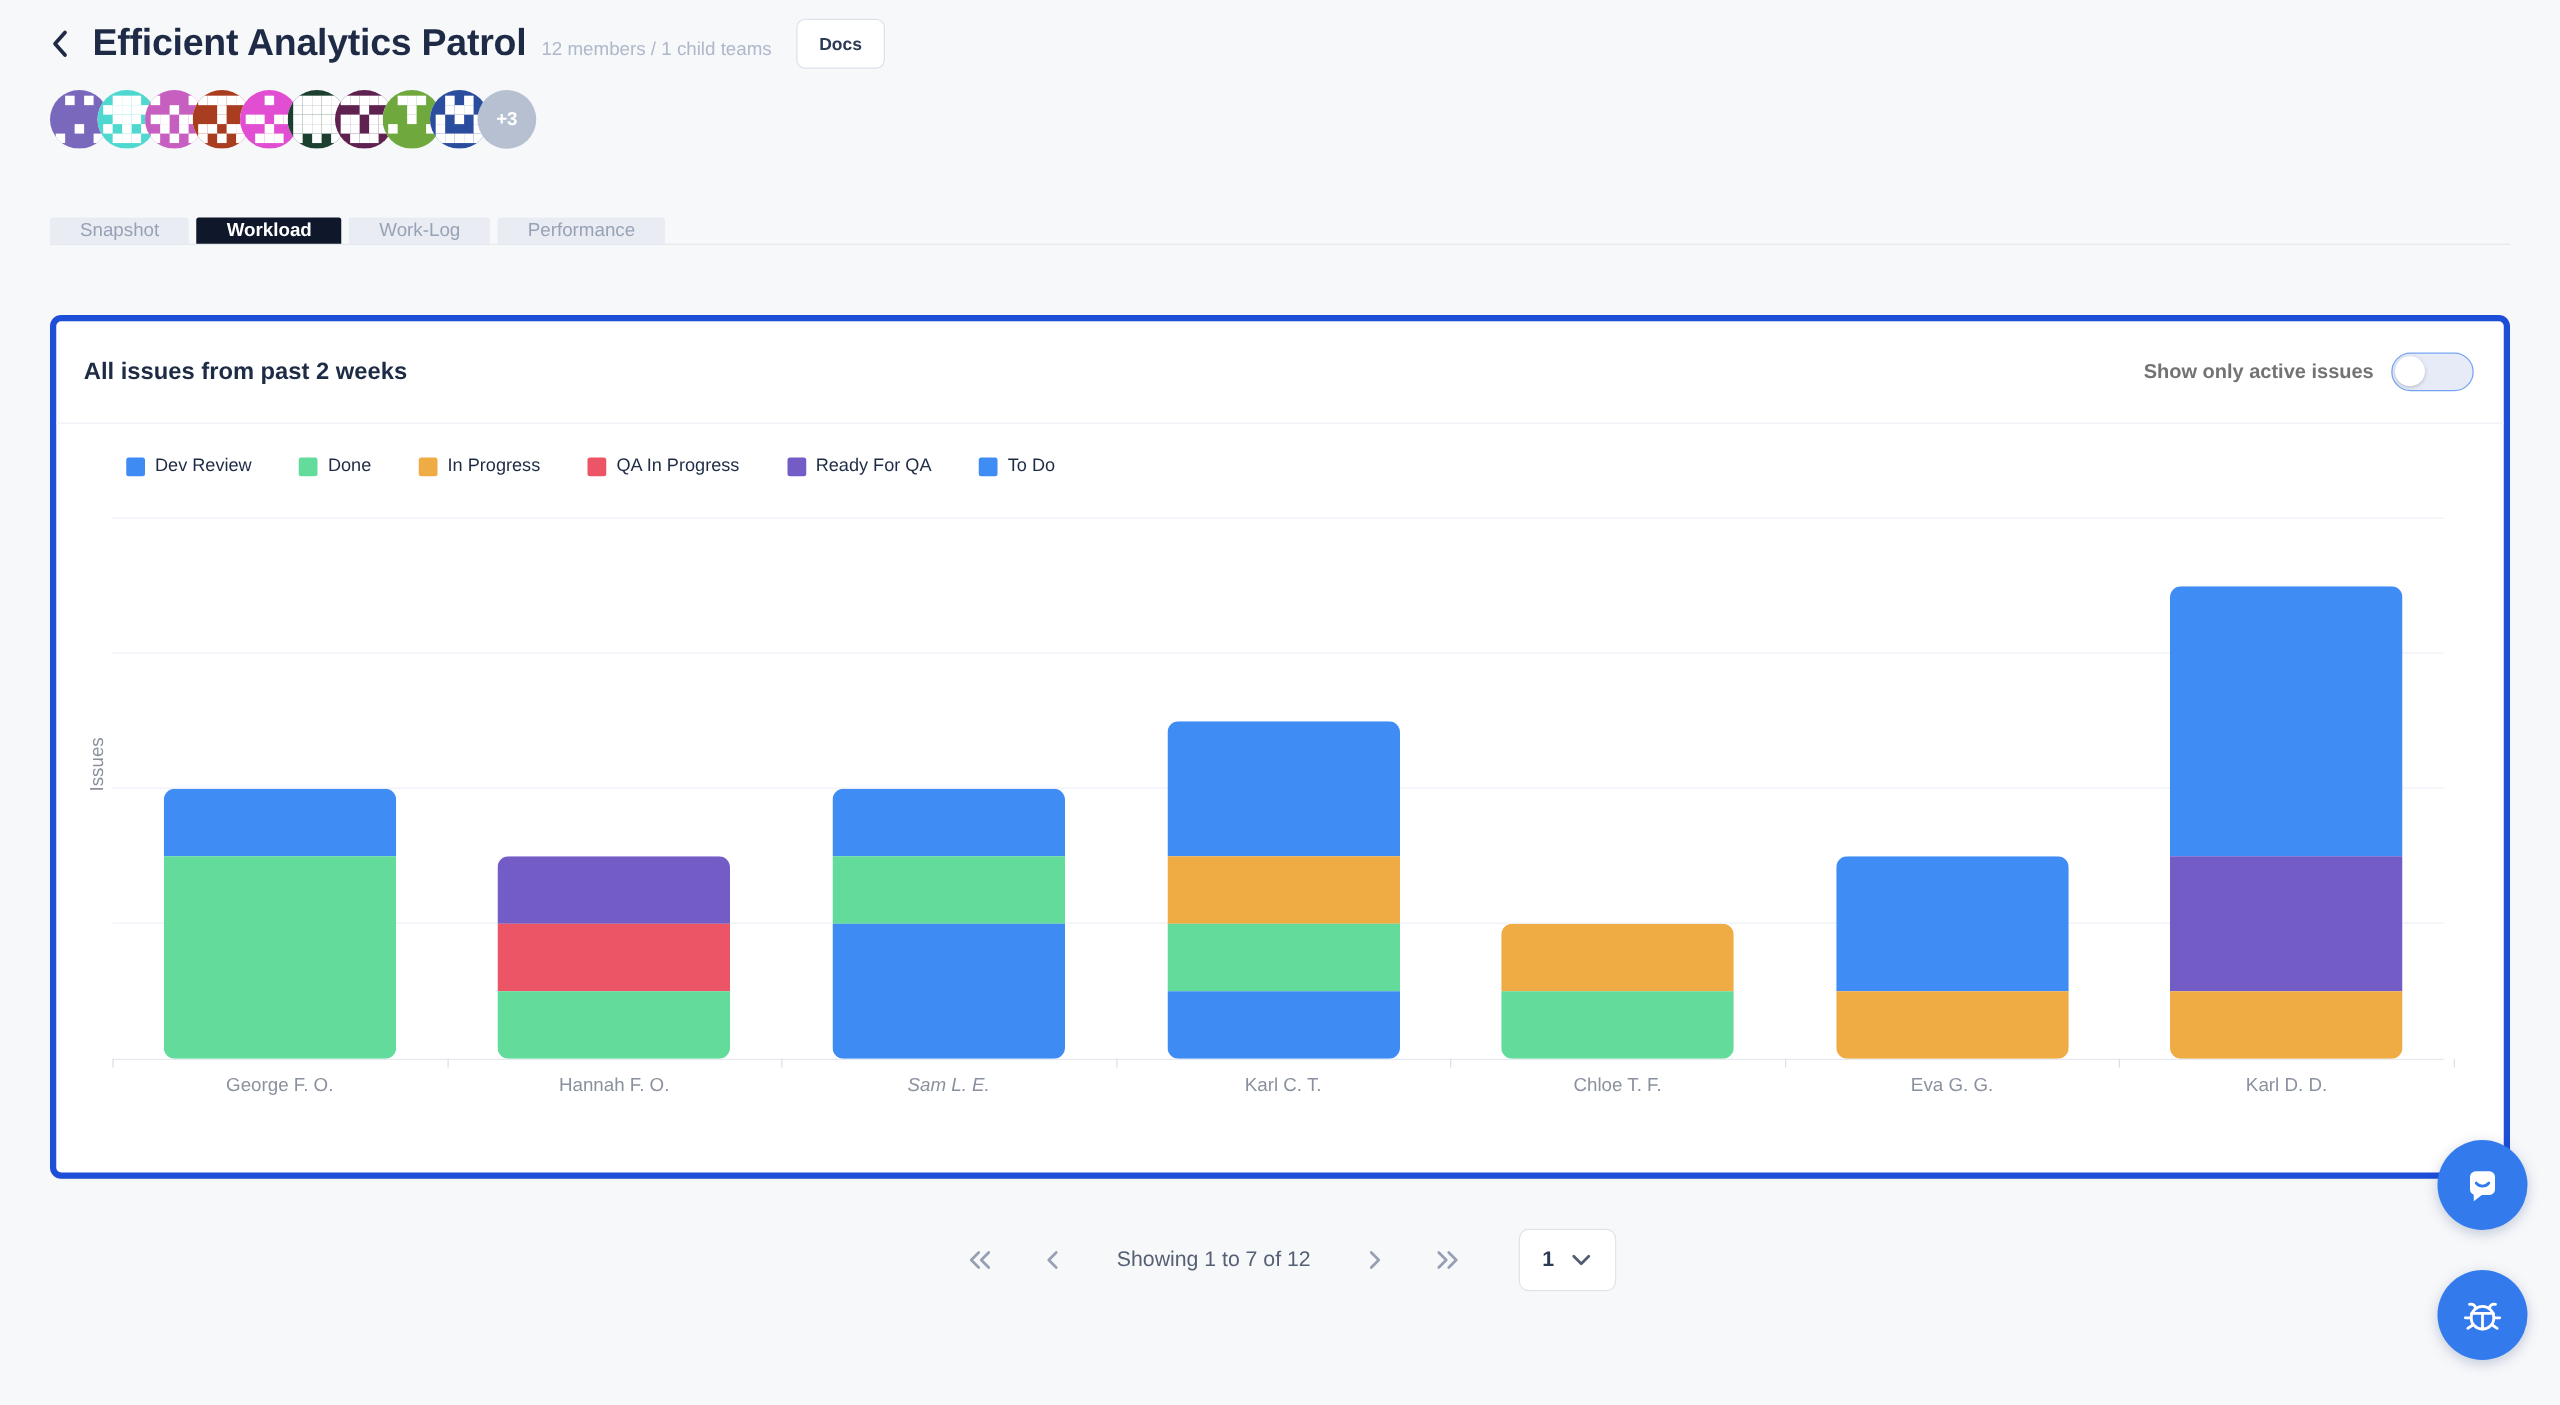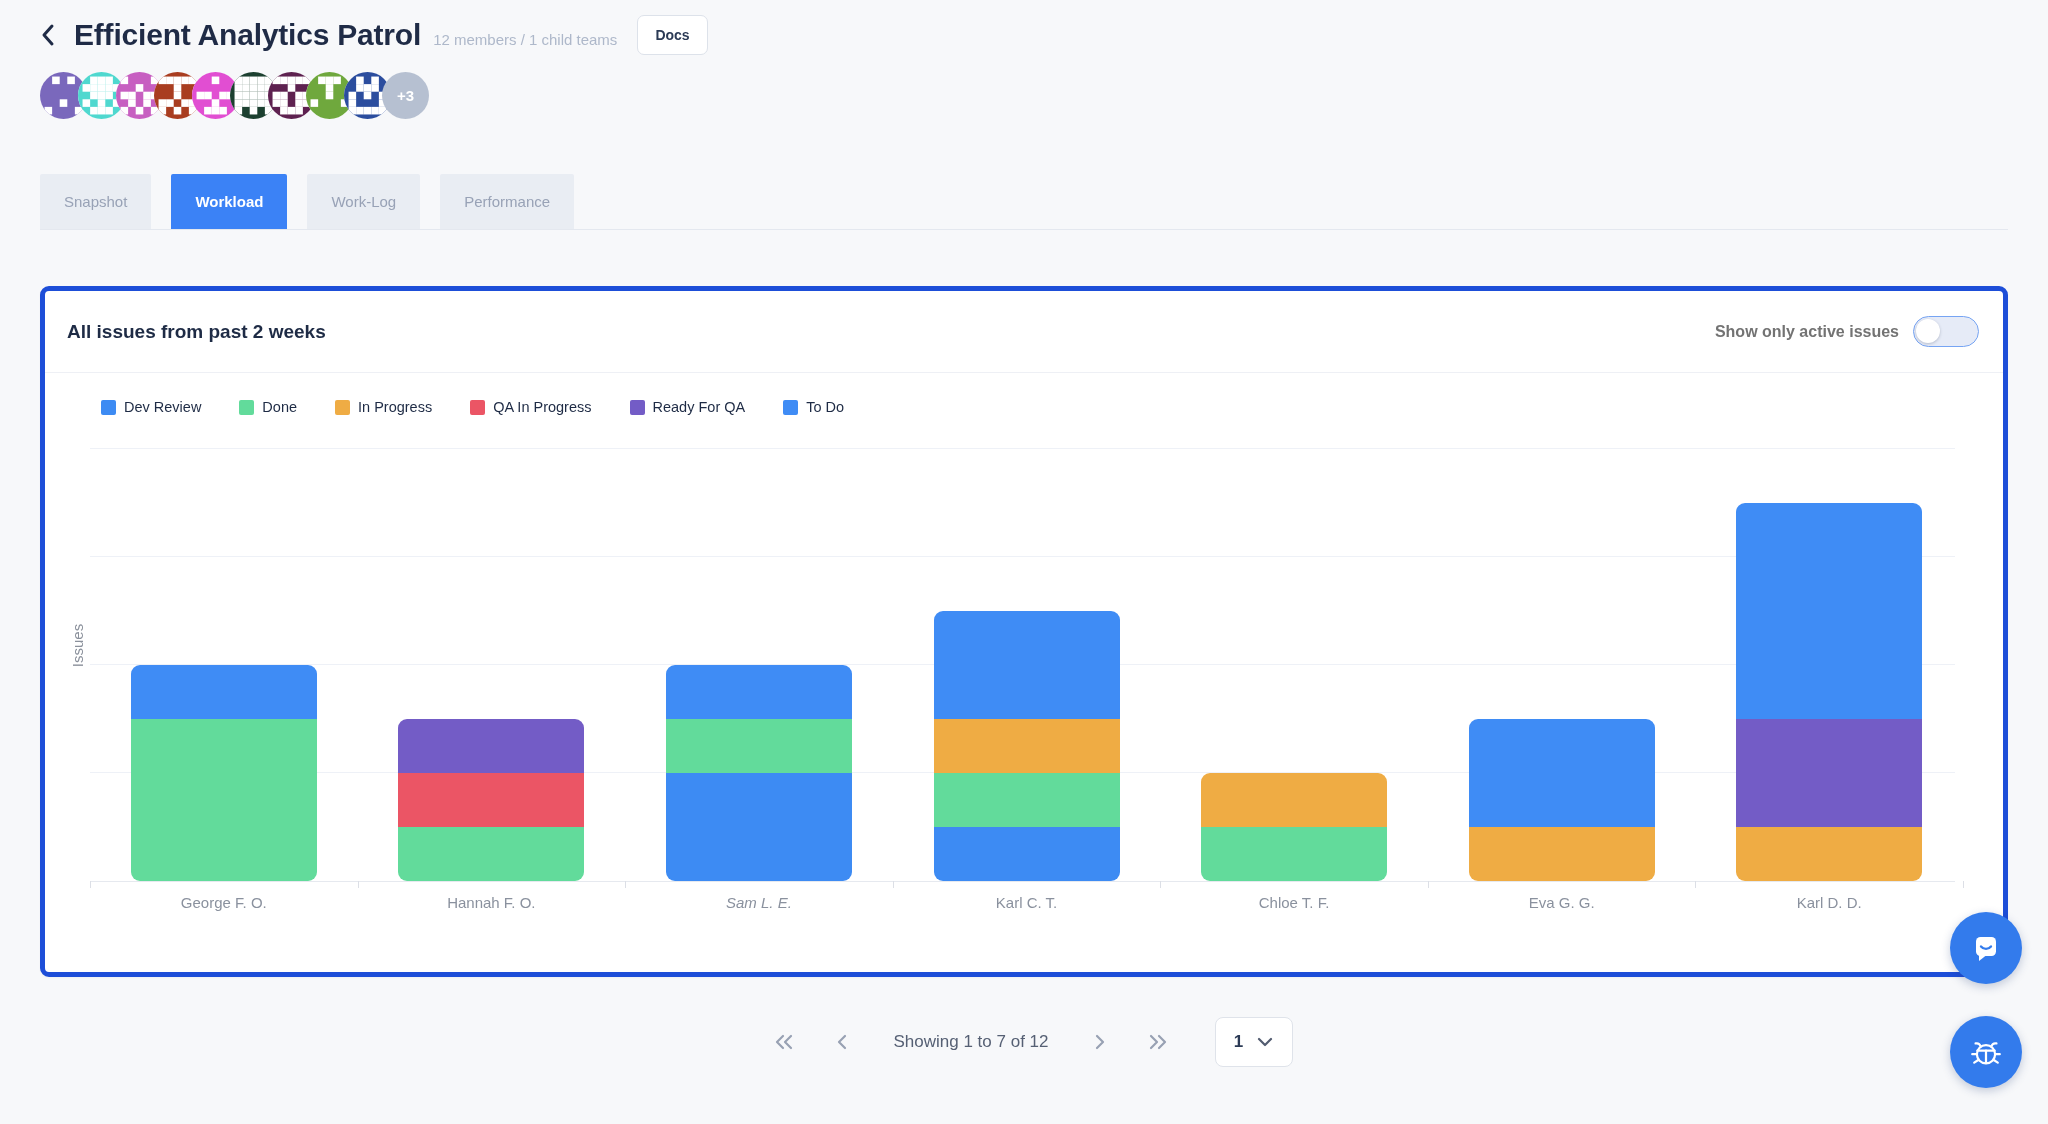--- a/index.html
+++ b/index.html
@@ -22,22 +22,22 @@
   .docs-btn { margin-left:20px; background:#fff; border:1px solid #dde2ea; border-radius:7px; padding:11px 17px; font-size:14px; font-weight:700; color:#2b3a55; cursor:pointer; font-family:inherit; }
 
   
   .avatars { margin-top:14px; height:50px; display:flex; }
   .avatar { width:47px; height:47px; border-radius:50%; overflow:hidden; background:#fff; margin-right:-9px; flex:none; }
   .avatar svg { display:block; width:100%; height:100%; }
   .avatar-more { width:47px; height:47px; border-radius:50%; background:#b6c0d1; color:#fff; font-size:15px; font-weight:700; display:flex; align-items:center; justify-content:center; flex:none; }
 
   
   .tabs-row { margin-top:52px; border-bottom:1px solid #e4e8ef; display:flex; }
-  .tab { padding:19px 24px; font-size:15px; background:#e9edf3; color:#98a2b6; margin-right:20px; cursor:pointer; border-radius:2px 2px 0 0; }
-  .tab.active { background:#3b82f6; color:#fff; font-weight:700; }
+  .tab { padding:2px 24px; font-size:15px; background:#e9edf3; color:#98a2b6; margin-right:6px; cursor:pointer; border-radius:2px 2px 0 0; }
+  .tab.active { background:#0f172a; color:#fff; font-weight:700; }
 
   
   .card { margin-top:56px; background:#fff; border:5px solid #1d4ed8; border-radius:9px; box-shadow:0 1px 2px rgba(30,43,70,.04); padding-bottom:44px; }
   .card-header { height:82px; padding:0 24px 0 22px; border-bottom:1px solid #eef0f5; display:flex; align-items:center; justify-content:space-between; }
   .card-title { font-size:19px; font-weight:700; color:#1e2b45; }
   .toggle-group { display:flex; align-items:center; }
   .toggle-label { font-size:16px; font-weight:600; color:#737373; margin-right:14px; }
   .toggle { width:66px; height:31px; border-radius:16px; background:#e6ebf7; border:1.5px solid #76a4f3; position:relative; cursor:pointer; flex:none; }
   .toggle .knob { position:absolute; left:2px; top:2px; width:24px; height:24px; border-radius:50%; background:#fff; box-shadow:0 1px 3px rgba(30,43,70,.25); }
 

